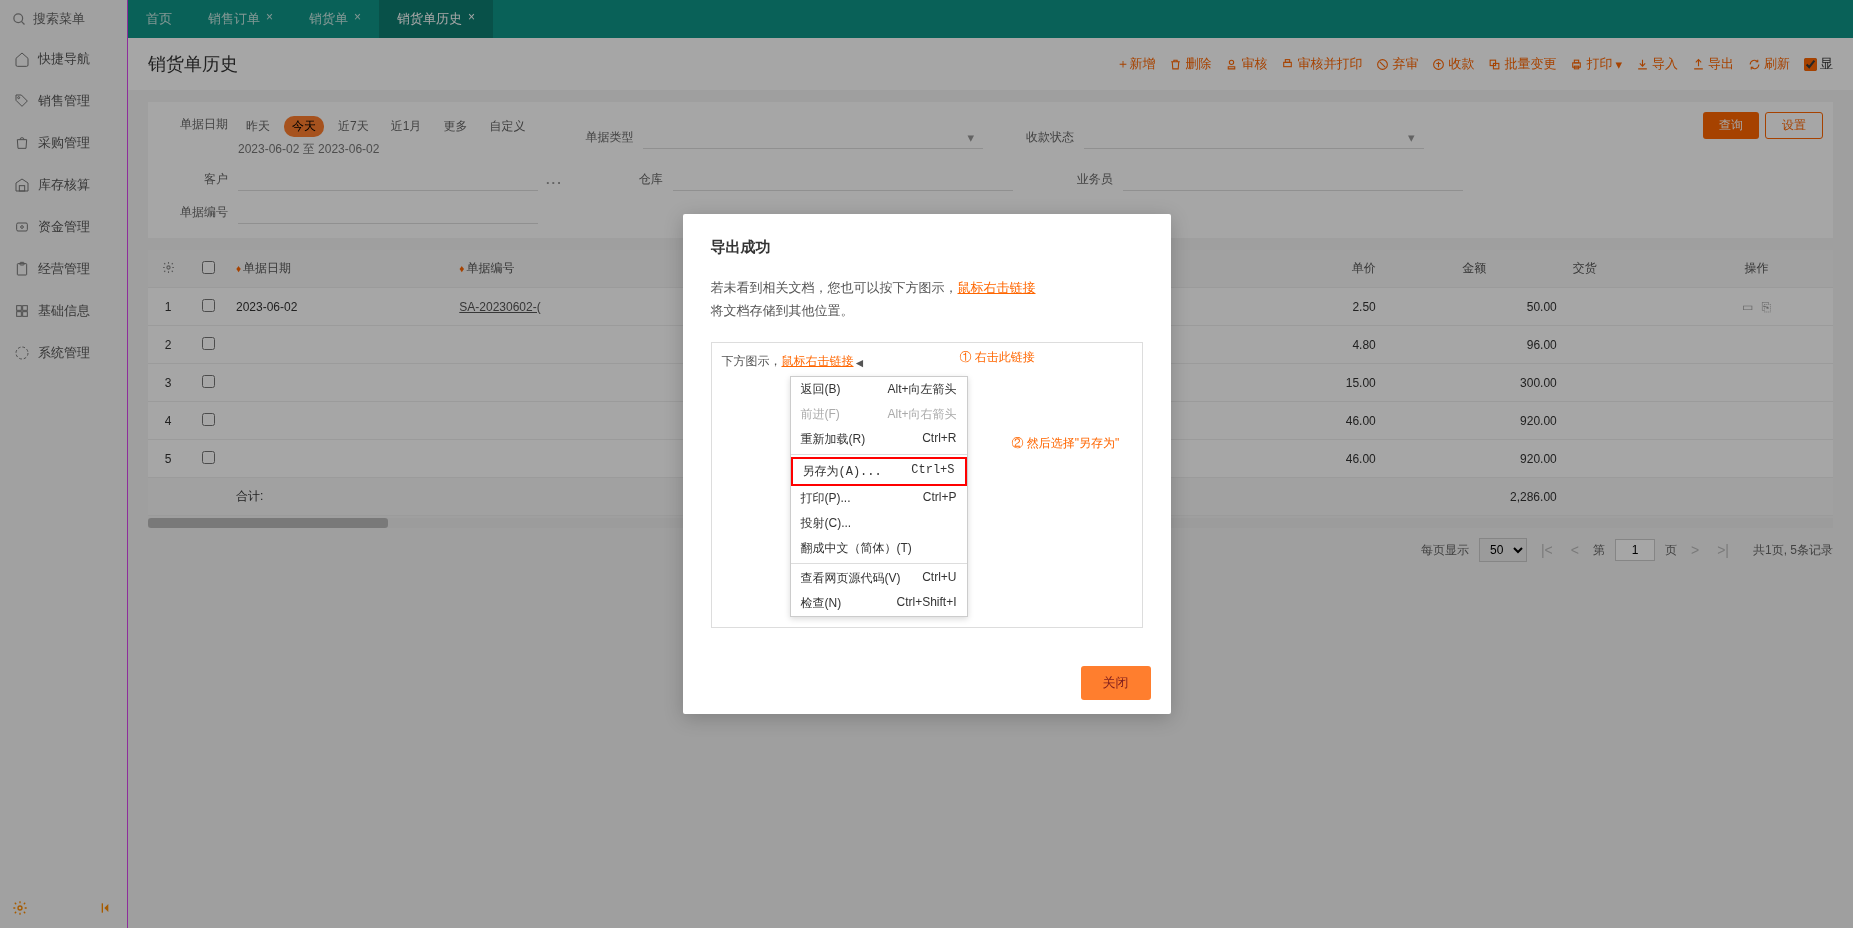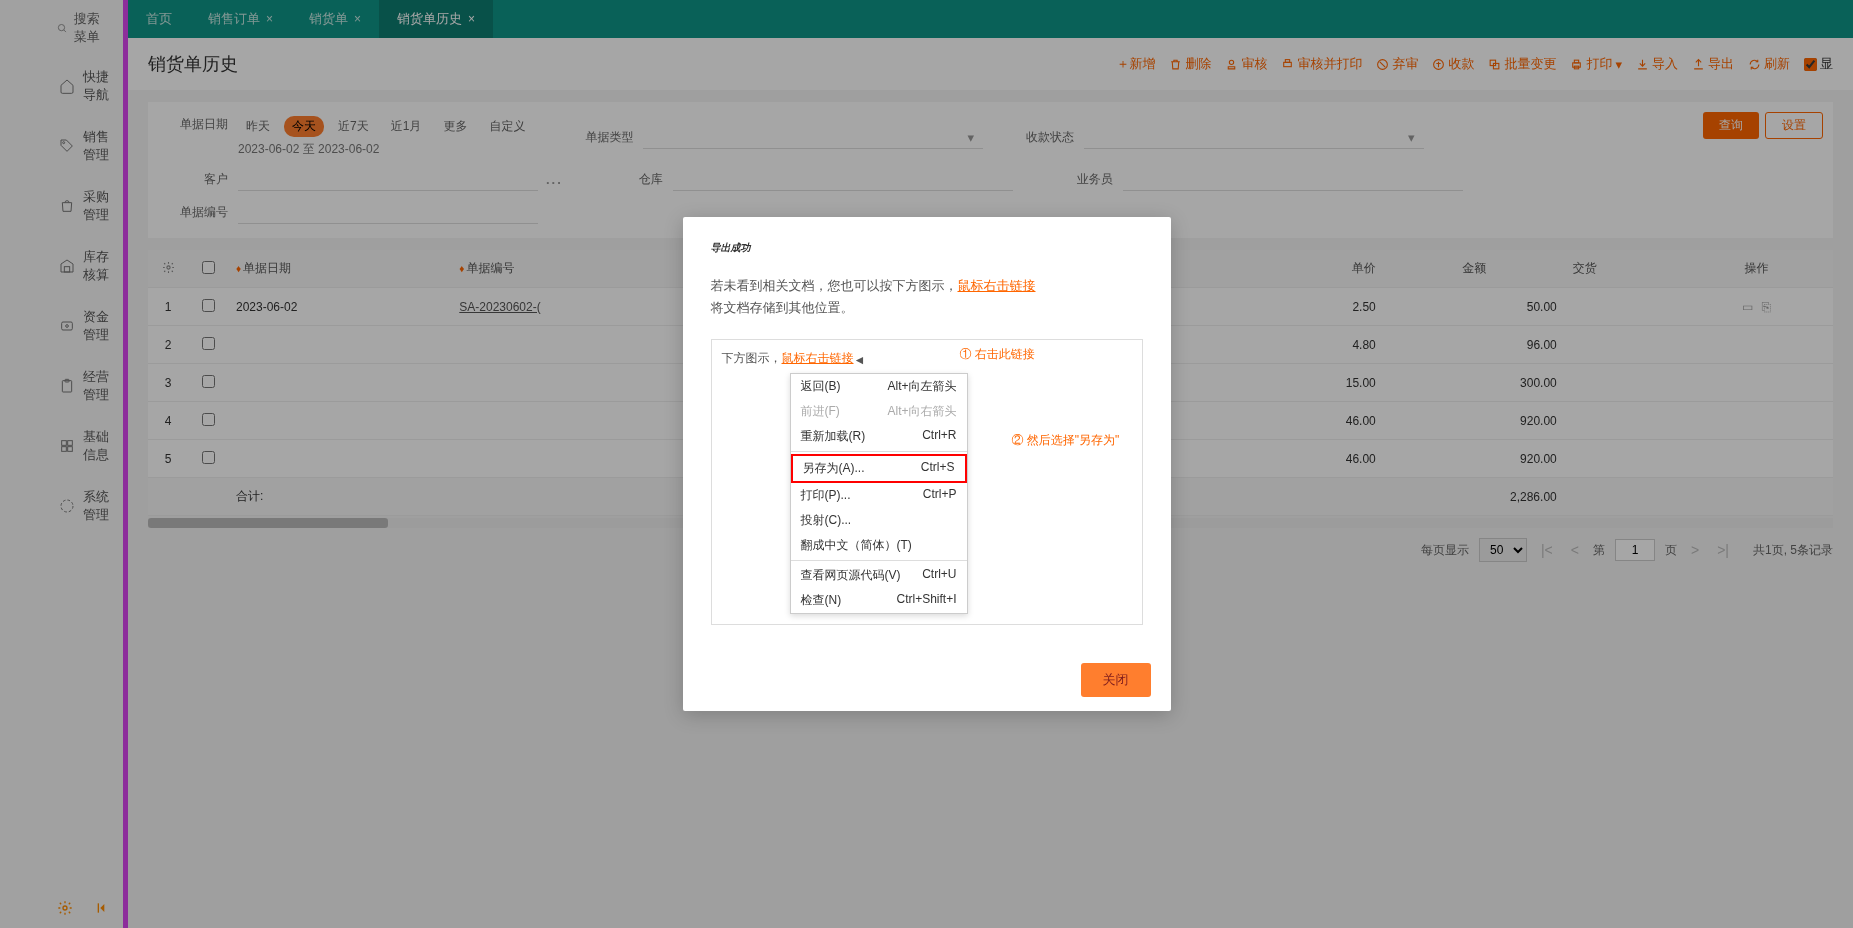--- a/index.html
+++ b/index.html
@@ -1,27 +1,27 @@
 <!DOCTYPE html>
 <html><head>
 <meta charset="utf-8">
 <style>
 * { margin: 0; padding: 0; box-sizing: border-box; }
 body { font-family: "Microsoft YaHei", Arial, sans-serif; font-size: 13px; color: #333; background: #f5f5f5; width: 1853px; height: 928px; overflow: hidden; position: relative; }
 .app { display: flex; width: 100%; height: 100%; }
-.sidebar { width: 128px; background: #f8f8f8; border-right: 5px solid #d946ef; display: flex; flex-direction: column; padding-left: 45px; }
+.sidebar { width: 128px; background: #f8f8f8; border-right: 1px solid #d946ef; display: flex; flex-direction: column; }
 .search-menu { display: flex; align-items: center; padding: 10px 12px; color: #666; cursor: pointer; }
 .search-menu svg { margin-right: 6px; }
 .sidebar-item { display: flex; align-items: center; padding: 12px 14px; color: #555; cursor: pointer; font-size: 13px; }
 .sidebar-item svg { margin-right: 8px; flex-shrink: 0; }
 .sidebar-footer { margin-top: auto; padding: 12px; display: flex; justify-content: space-between; }
 .sidebar-footer svg { cursor: pointer; }
 .main { flex: 1; display: flex; flex-direction: column; overflow: hidden; }
 .tabs-bar { background: #0f9688; display: flex; height: 38px; }
-.tab { padding: 10px 18px; color: #c8e8e3; cursor: pointer; display: flex; align-items: center; font-size: 13px; }
+.tab { padding: 10px 18px; color: #c8e8e3; cursor: pointer; display: flex; font-size: 13px; }
 .tab.active { background: #0d7d71; color: #fff; }
 .tab .close { margin-left: 6px; font-size: 12px; }
 .page-header { display: flex; justify-content: space-between; align-items: center; padding: 14px 20px; background: #fff; }
 .page-title { font-size: 18px; font-weight: 500; color: #333; }
 .toolbar { display: flex; gap: 14px; align-items: center; }
 .tool-btn { display: flex; align-items: center; color: #ff6600; cursor: pointer; font-size: 13px; }
 .tool-btn svg { margin-right: 3px; }
 .tool-chk { display: flex; align-items: center; color: #333; }
 .filter-area { background: #fff; margin: 12px 20px 0; padding: 14px 20px; display: flex; flex-wrap: wrap; gap: 10px 40px; position: relative; }
 .filter-group { display: flex; align-items: center; }
@@ -45,28 +45,28 @@
 .link-cell { color: #555; text-decoration: underline; cursor: pointer; }
 .footer-row td { background: #f7f7f7; font-weight: 500; }
 .scroll-h { height: 10px; background: #f0f0f0; margin: 2px 20px 0; position: relative; }
 .scroll-thumb { position: absolute; left: 0; width: 240px; height: 100%; background: #bbb; border-radius: 3px; }
 .pagination { margin: 10px 20px; display: flex; justify-content: flex-end; align-items: center; gap: 10px; font-size: 12px; color: #666; }
 .pagination select, .pagination input { border: 1px solid #ccc; padding: 3px 6px; font-size: 12px; }
 .page-nav-btn { color: #bbb; cursor: pointer; font-size: 14px; padding: 0 4px; }
 .overlay { position: absolute; inset: 0; background: rgba(0,0,0,0.35); display: flex; align-items: center; justify-content: center; z-index: 100; }
 .modal { background: #fff; width: 488px; border-radius: 2px; box-shadow: 0 4px 20px rgba(0,0,0,0.2); }
 .modal-body { padding: 24px 28px; }
-.modal-title { font-size: 10px; font-weight: 600; margin-bottom: 20px; font-style: italic; }
+.modal-title { font-size: 15px; font-weight: 600; margin-bottom: 20px; }
 .modal-text { font-size: 13px; color: #555; line-height: 1.7; margin-bottom: 20px; }
 .modal-text .hl { color: #ff6600; text-decoration: underline; }
 .modal-img { border: 1px solid #ddd; padding: 10px; position: relative; }
 .ctx-menu { border: 1px solid #ccc; width: 178px; margin-left: 68px; font-size: 12px; box-shadow: 0 2px 6px rgba(0,0,0,0.15); }
 .ctx-row { display: flex; justify-content: space-between; padding: 4px 10px; color: #333; }
 .ctx-row.disabled { color: #aaa; }
-.ctx-row.highlight { border: 2px solid red; }
+.ctx-row.highlight { border: 2px solid red; font-family: Liberation Mono, monospace; }
 .ctx-sep { border-top: 1px solid #ddd; margin: 2px 0; }
 .anno { position: absolute; font-size: 12px; color: #ff6600; }
 .modal-pre { font-size: 12px; color: #555; margin-bottom: 6px; }
 .modal-pre .hl { color: #ff6600; text-decoration: underline; }
 .modal-footer { padding: 14px 20px; text-align: right; }
 .modal-close-btn { background: #ff7e2e; color: #7f1d1d; border: none; padding: 8px 22px; border-radius: 3px; cursor: pointer; font-size: 13px; }
 input[type=checkbox] { cursor: pointer; }
 </style>
 </head>
 <body>

